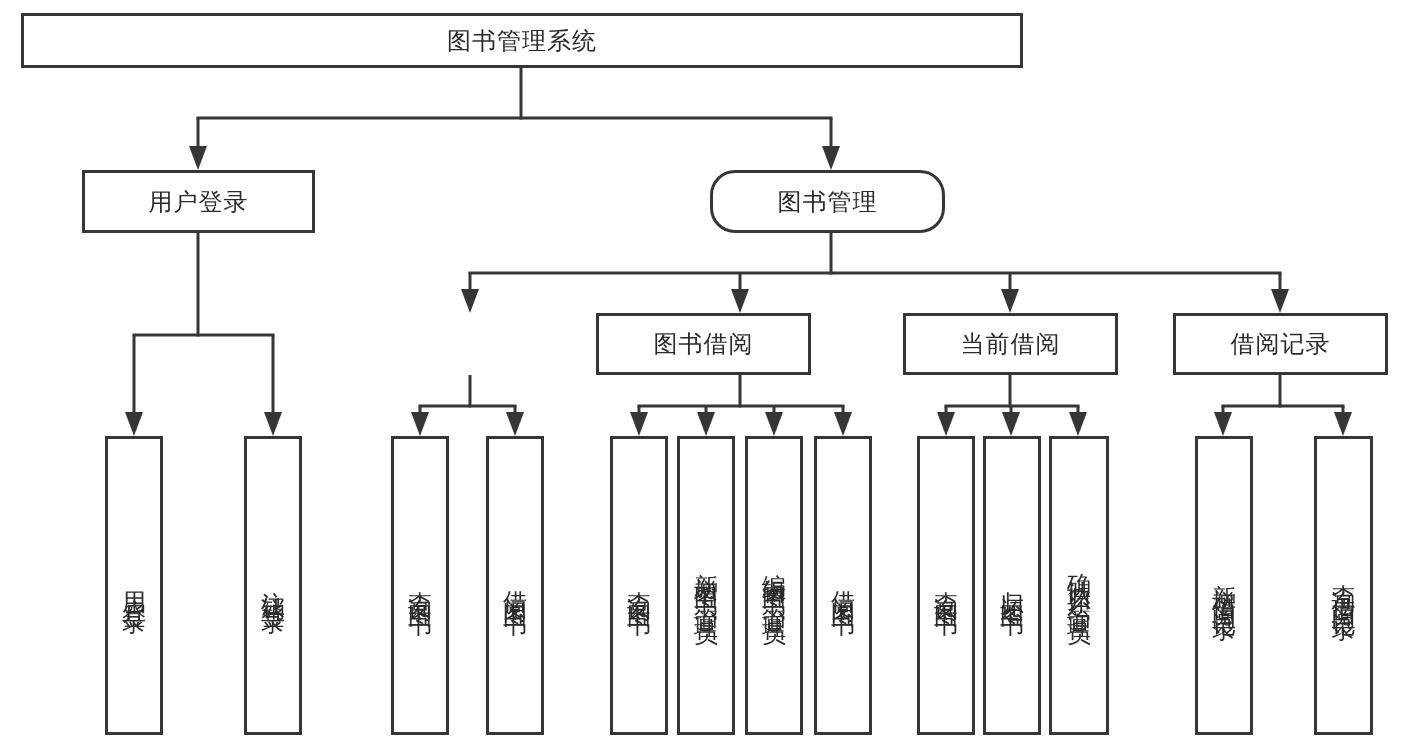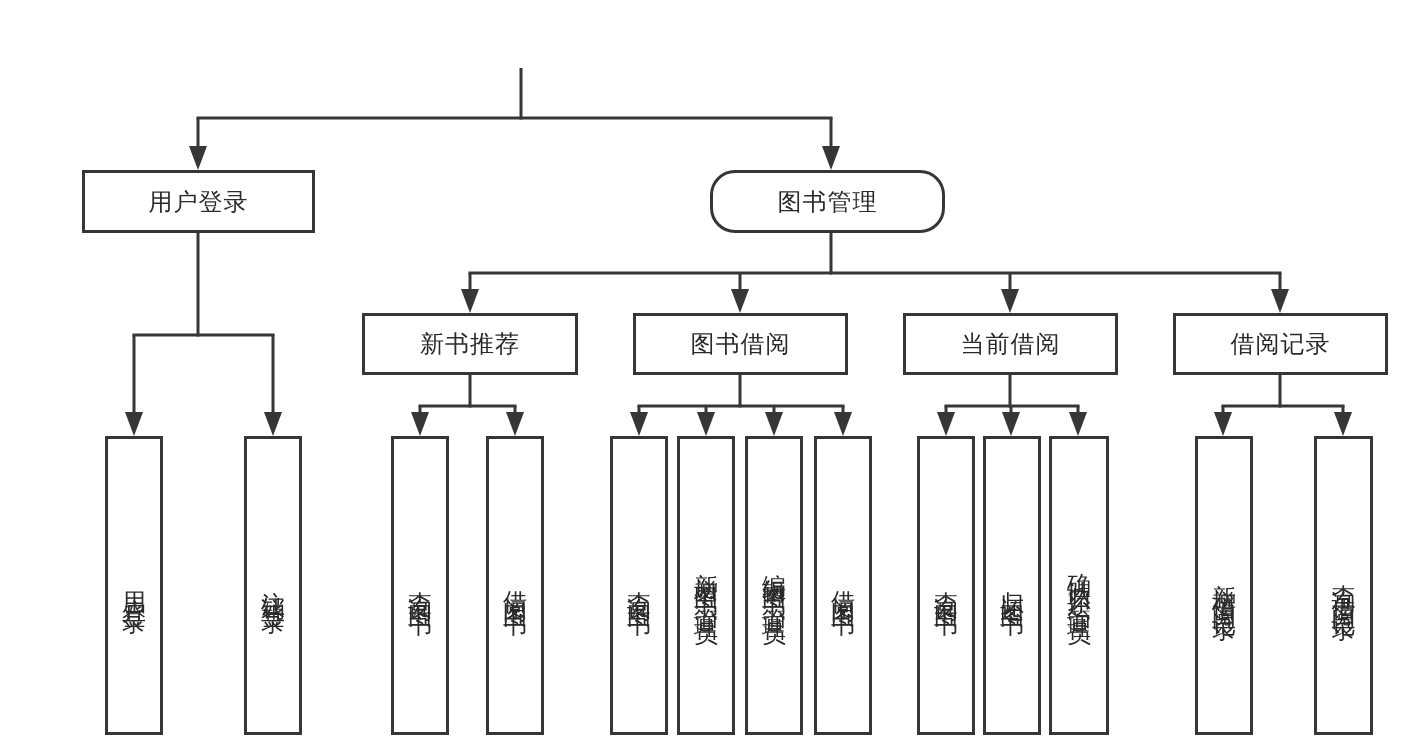--- a/index.html
+++ b/index.html
@@ -114,26 +114,26 @@
     <polygon points="1069,412 1087,412 1078,436"></polygon>
 
     <line x1="1280" y1="375" x2="1280" y2="407.5"></line>
     <line x1="1221.5" y1="406" x2="1344.5" y2="406"></line>
     <line x1="1223" y1="406" x2="1223" y2="416"></line>
     <polygon points="1214,412 1232,412 1223,436"></polygon>
     <line x1="1343" y1="406" x2="1343" y2="416"></line>
     <polygon points="1334,412 1352,412 1343,436"></polygon>
   </svg>
 
+  <div class="box" style="left:21px; top:13px; width:1002px; height:55px;">图书管理系统</div>
 
   <div class="box" style="left:82px; top:170px; width:233px; height:63px;">用户登录</div>
   <div class="box" style="left:710px; top:170px; width:235px; height:63px;border-radius:25px;">图书管理</div>
 
-  <div class="box" style="left:362px; top:313px; width:216px; height:62px;">新书推荐</div>
-  <div class="box" style="left:633px; top:313px; width:215px; height:62px;">图书借阅</div>
+  <div class="box" style="left:596px; top:313px; width:215px; height:62px;">图书借阅</div>
   <div class="box" style="left:903px; top:313px; width:215px; height:62px;">当前借阅</div>
   <div class="box" style="left:1173px; top:313px; width:215px; height:62px;">借阅记录</div>
 
   <div class="box leaf" style="left:105px; top:436px; width:58px; height:299px;">用户登录</div>
   <div class="box leaf" style="left:244px; top:436px; width:58px; height:299px;">注销登录</div>
 
   <div class="box leaf" style="left:391px; top:436px; width:58px; height:299px;">查询图书</div>
   <div class="box leaf" style="left:486px; top:436px; width:58px; height:299px;">借阅图书</div>
 
   <div class="box leaf" style="left:610px; top:436px; width:58px; height:299px;">查询图书</div>

